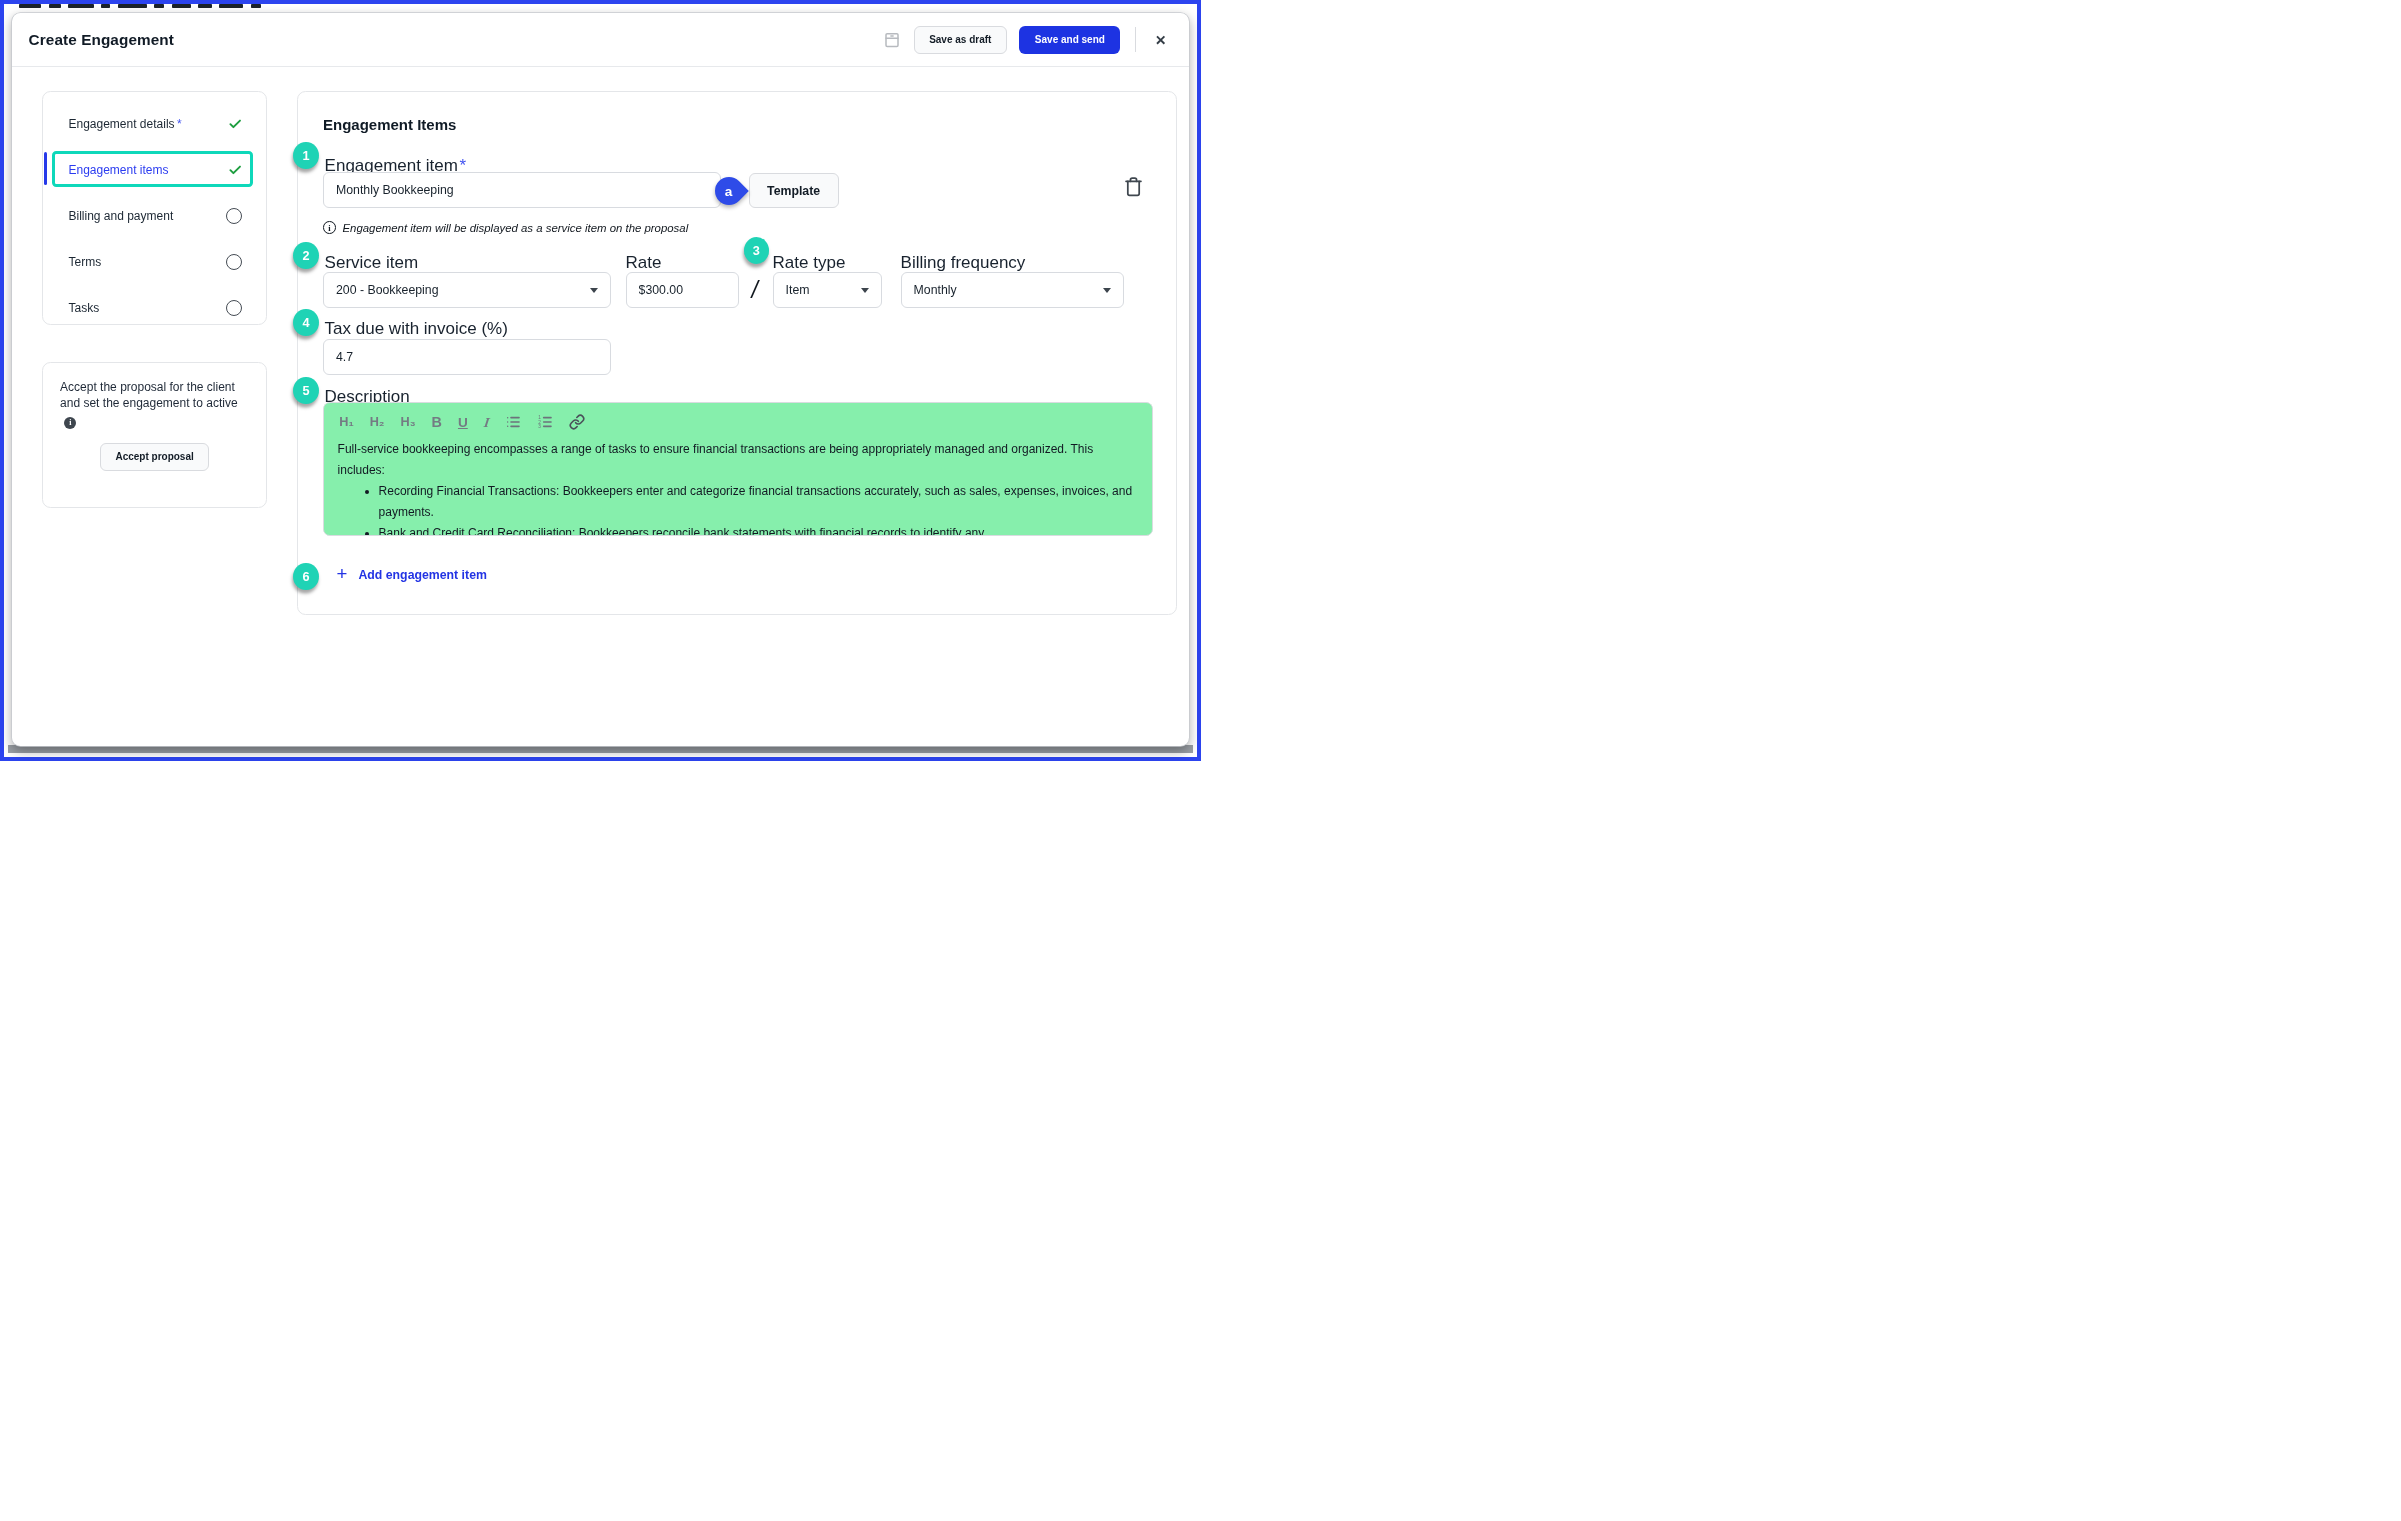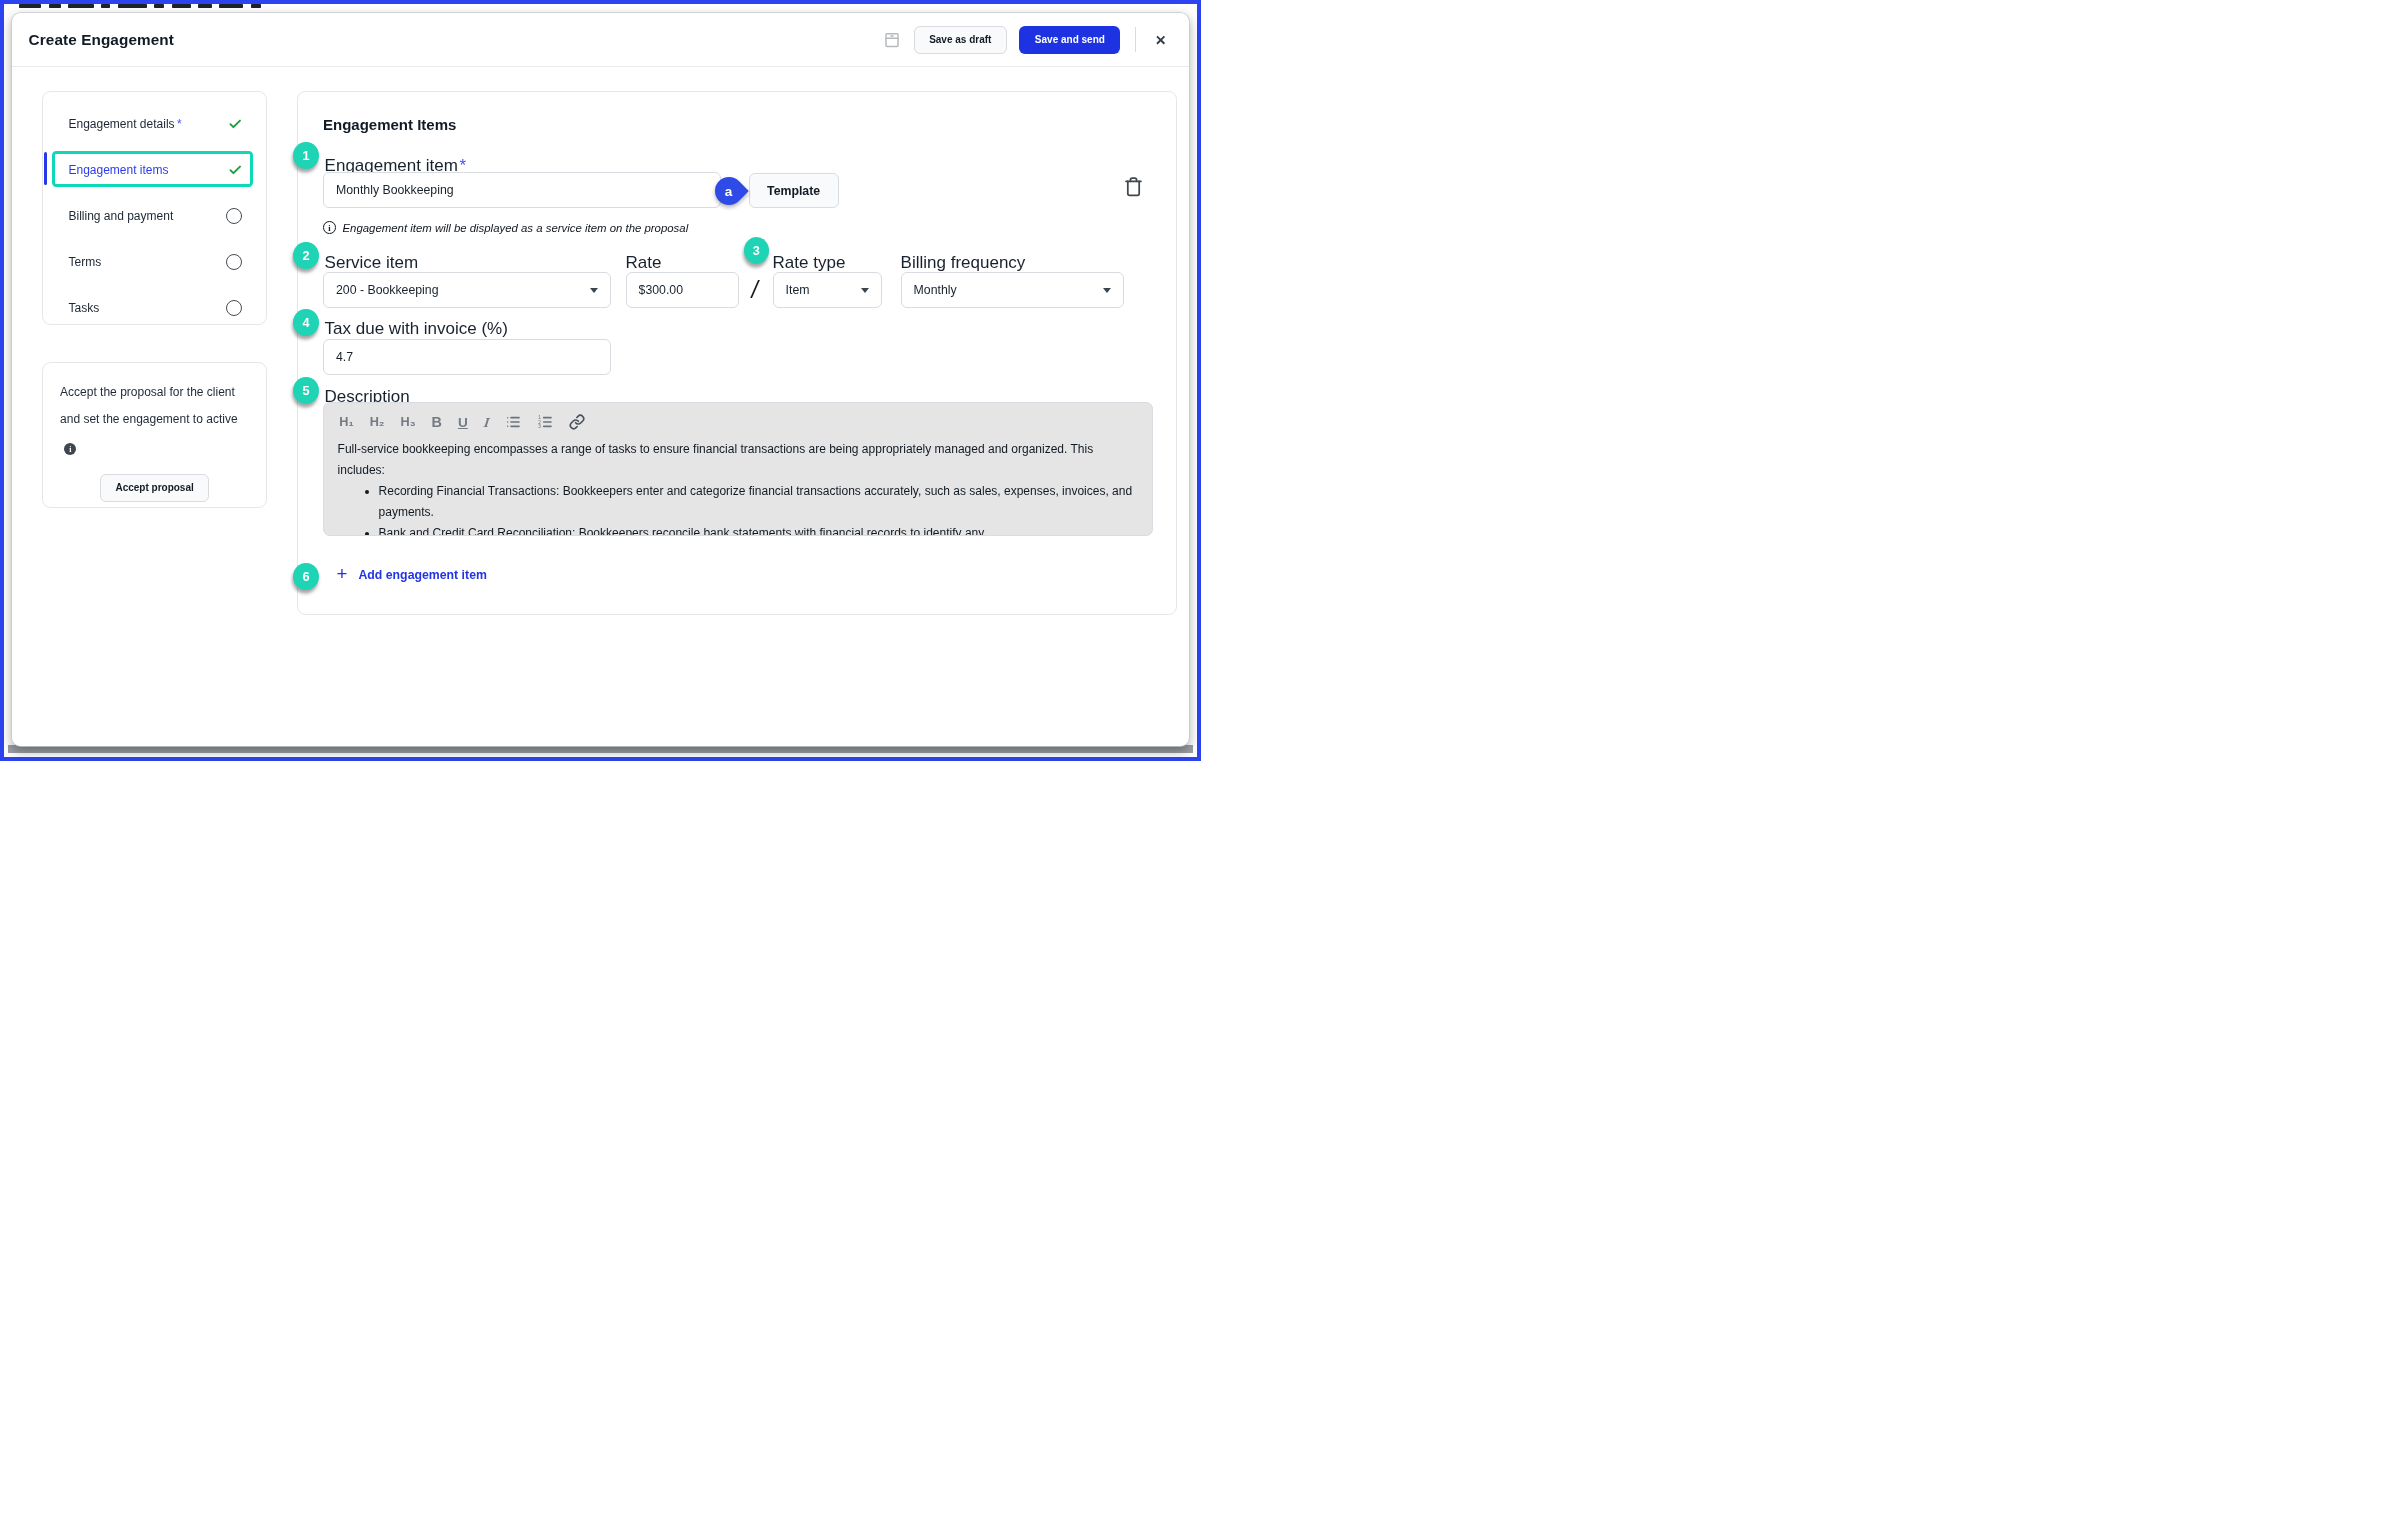--- a/index.html
+++ b/index.html
@@ -48,21 +48,21 @@
   .nav-label { font-size:12px; color:#1c2733; }
   .nav-label .req { color:#4253f0; margin-left:2.5px; }
   .nav-row .trail { margin-left:auto; display:flex; align-items:center; }
   .ring { width:16px; height:16px; border:1.7px solid #454c54; border-radius:50%; }
   .check svg { display:block; }
   .active-outline { position:absolute; left:9.3px; top:59px; width:201px; height:36px; border:3.4px solid #0ed8ba; border-radius:4.2px; pointer-events:none; }
   .active-bar { position:absolute; left:0.8px; top:60px; width:3.4px; height:33px; background:#2639e9; border-radius:1.7px; }
   .nav-label.active { color:#2b3cf0; }
 
   
-  .info-text { font-size:12px; line-height:27px; color:#1f2937; }
+  .info-text { font-size:12px; line-height:16px; color:#1f2937; }
   .i-badge { display:inline-flex; width:12px; height:12px; border-radius:50%; background:#3e464e; color:#fff;
              font-size:8px; font-weight:700; align-items:center; justify-content:center; vertical-align:-1.7px; margin-left:4.2px; font-family:"Liberation Serif", serif; }
   .accept-btn { display:block; margin:13.6px auto 0; }
 
   
   .main-title { position:absolute; left:25.4px; top:24px; font-size:15px; font-weight:700; color:#101b26; }
 
   .field-label { position:absolute; font-size:17px; color:#18222e; }
   .field-label .req { color:#4253f0; margin-left:1.7px; }
 
@@ -77,21 +77,21 @@
 
   .note-row { position:absolute; left:25.4px; top:129px; display:flex; align-items:center; gap:6.8px; }
   .note-i { width:12.7px; height:12.7px; border:1.4px solid #0f171f; border-radius:50%; color:#0f171f;
             font-size:8.5px; font-weight:700; display:flex; align-items:center; justify-content:center; font-family:"Liberation Serif", serif; }
   .note-text { font-size:11.4px; font-style:italic; font-weight:500; color:#10161d; }
 
   .slash { position:absolute; left:447px; top:180px; width:20.3px; height:37px; display:flex; align-items:center; justify-content:center;
            font-size:23px; font-weight:400; color:#10161d; font-style:italic; }
 
   
-  .editor { position:absolute; left:25.4px; top:310px; width:830px; height:134px; border:0.8px solid #d9dce0; border-radius:6.8px; overflow:hidden; background:#e5e5e5; }
+  .editor { position:absolute; left:25.4px; top:310px; width:830px; height:134px; border:0.8px solid #d9dce0; border-radius:6.8px; overflow:hidden; background:#86efac; }
   .ed-toolbar { display:flex; align-items:center; gap:16px; padding:11px 0 0 15.3px; color:#747b83; }
   .ed-btn { font-size:12.7px; font-weight:700; color:#747b83; background:none; border:none; cursor:pointer; padding:0; line-height:15.3px; }
   .ed-btn.u { text-decoration:underline; }
   .ed-btn.i { font-style:italic; font-family:"Liberation Serif", serif; font-size:13.6px; transform:skewX(-8deg); }
   .ed-icon { display:flex; color:#6c737b; cursor:pointer; }
   .ed-icon.link { color:#4a515a; }
   .ed-body { padding:8.5px 17px 0 13.6px; font-size:12px; line-height:21px; color:#121a23; }
   .ed-body ul { margin:0; padding-left:41px; }
   .ed-body li { margin:0; }
 

